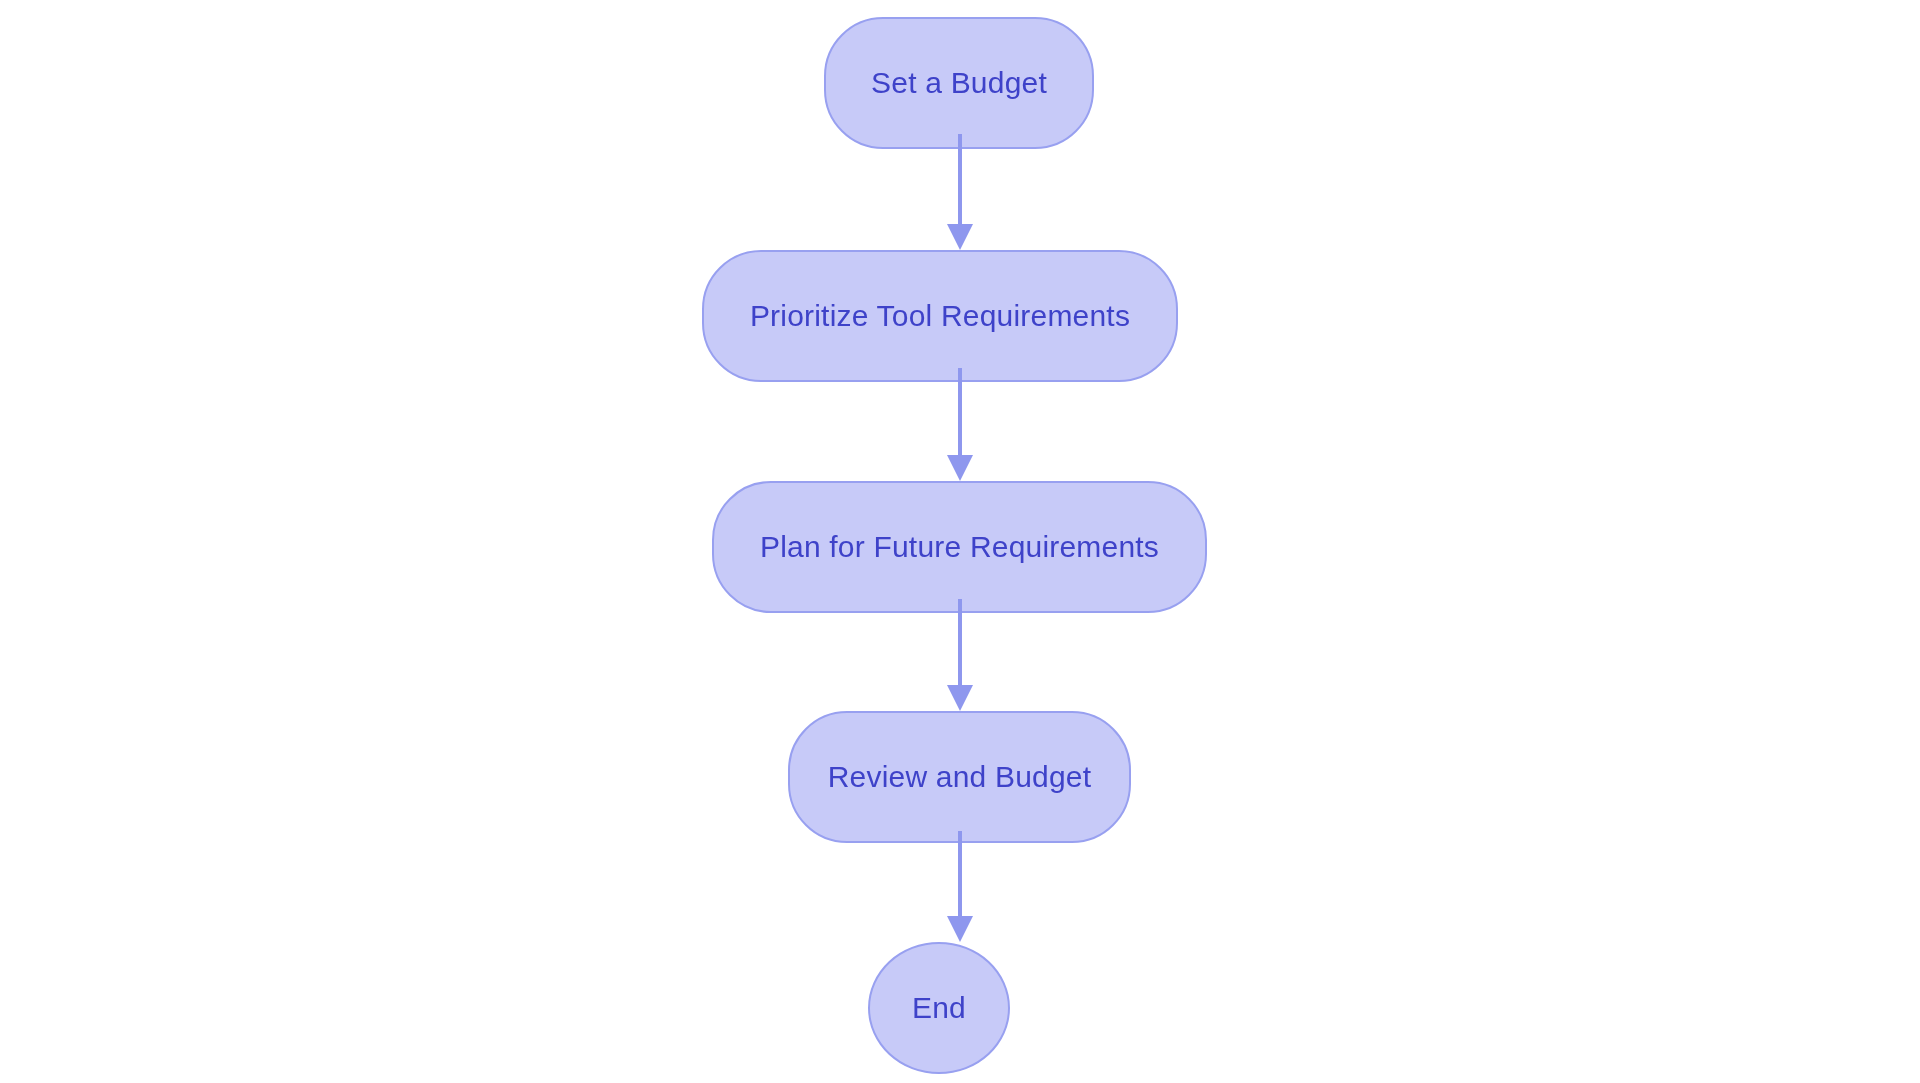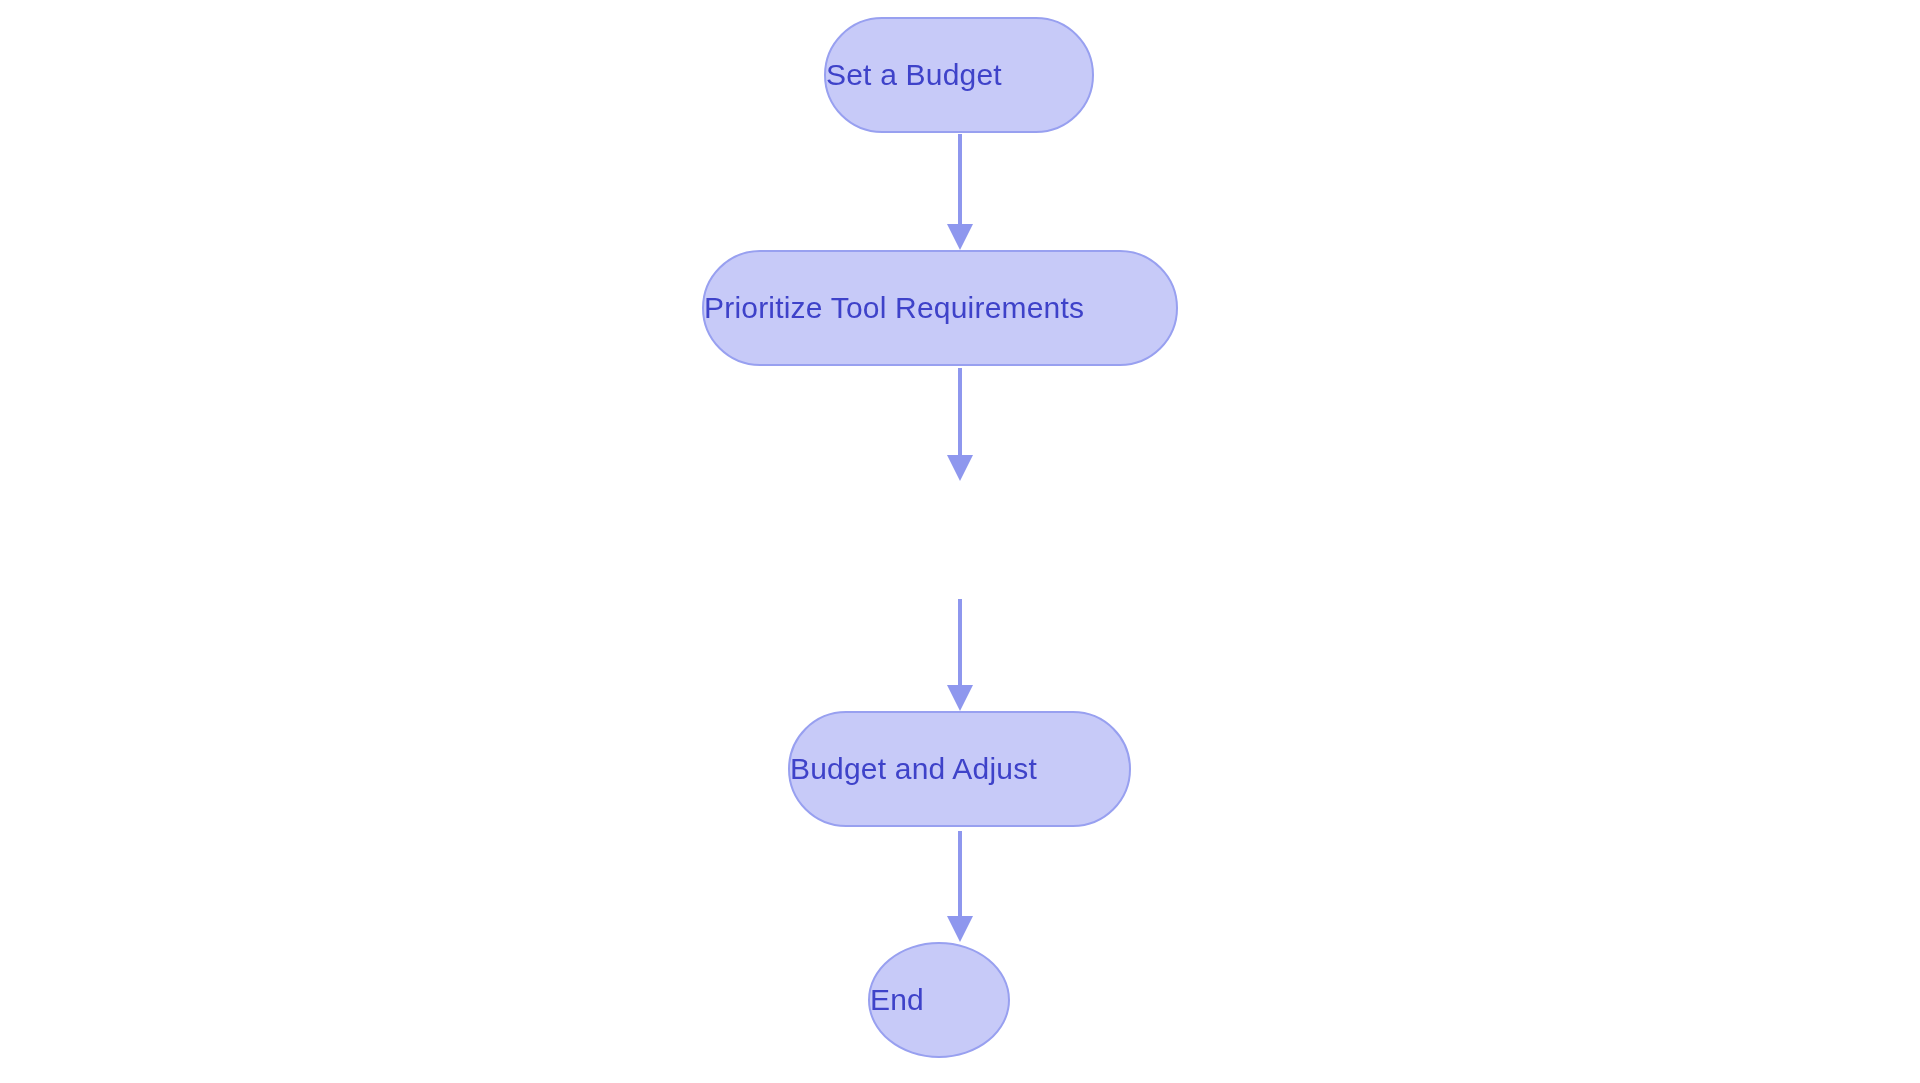--- a/index.html
+++ b/index.html
@@ -15,27 +15,27 @@
   .canvas {
     position: relative;
     width: 1920px;
     height: 1083px;
     background: #ffffff;
   }
 
   
   .node {
     position: absolute;
-    height: 116px;
+    height: 132px;
     background: #c7caf8;
     border: 2px solid #98a0f0;
     border-radius: 59px;
     display: flex;
     align-items: center;
-    justify-content: flex-start;
+    justify-content: center;
   }
 
   .node-label {
     color: #3e42c9;
     font-size: 30px;
     letter-spacing: 0.2px;
     white-space: nowrap;
   }
 
   .node-1 { left: 824px; top: 17px;  width: 270px; }
@@ -89,28 +89,31 @@
 
   <div class="node node-2">
     <span class="node-label">Prioritize Tool Requirements</span>
   </div>
 
   <div class="arrow arrow-2">
     <div class="arrow-line"></div>
     <div class="arrow-head"></div>
   </div>
 
+  <div class="node node-3">
+    <span class="node-label">Plan for Future Requirements</span>
+  </div>
 
   <div class="arrow arrow-3">
     <div class="arrow-line"></div>
     <div class="arrow-head"></div>
   </div>
 
   <div class="node node-4">
-    <span class="node-label">Budget and Adjust</span>
+    <span class="node-label">Review and Budget</span>
   </div>
 
   <div class="arrow arrow-4">
     <div class="arrow-line"></div>
     <div class="arrow-head"></div>
   </div>
 
   <div class="node node-5">
     <span class="node-label">End</span>
   </div>

